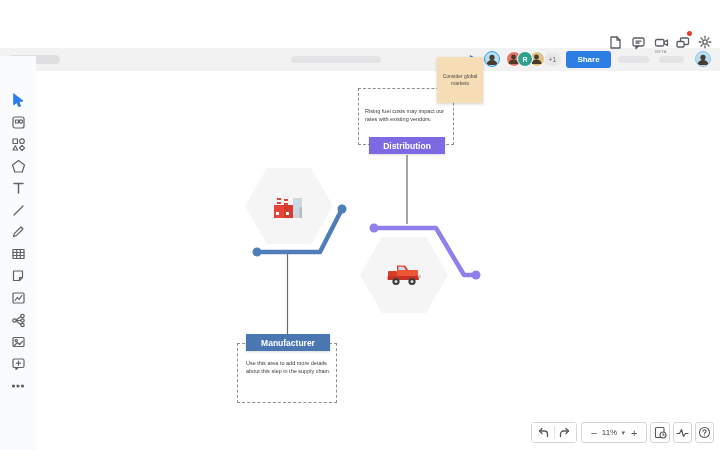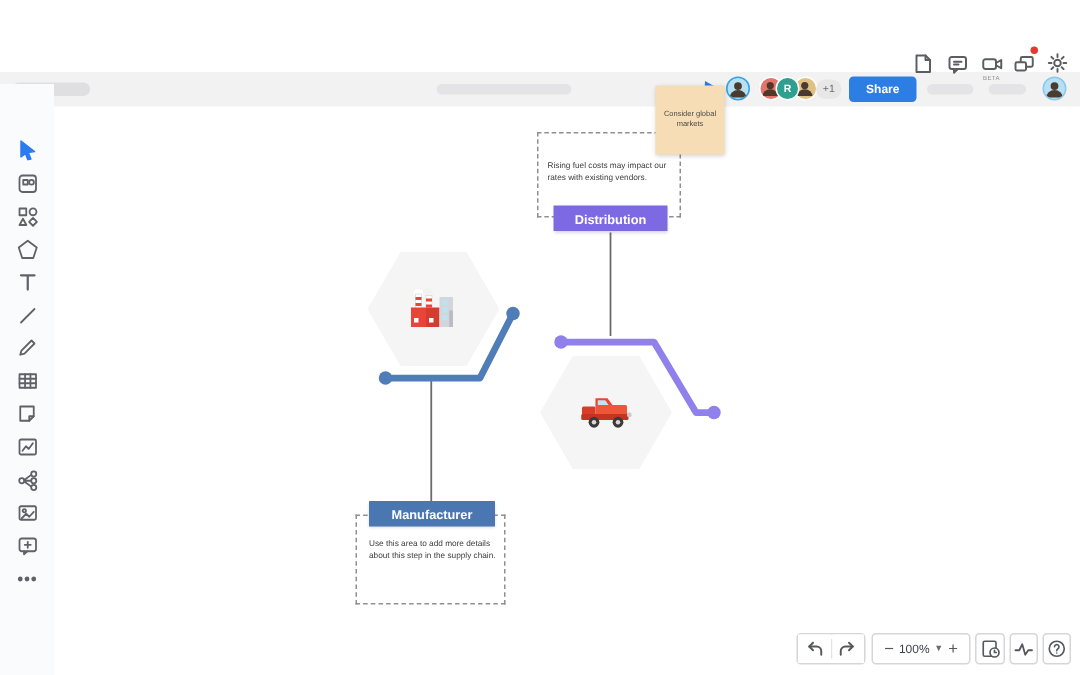--- a/index.html
+++ b/index.html
@@ -305,21 +305,21 @@
       <svg width="12" height="11" viewBox="0 0 12 11">
           <path d="M9.5,4 h-5 a3,3 0 0 0 -3,3 v2.5"></path>
           <path d="M7,1.5 L9.5,4 L7,6.5"></path>
         </svg>
     </span>
   </div>
 
   <div class="bbar" style="left:581px; width:66px; justify-content:space-between; padding:0 4px;">
     <span class="pm">−</span>
     <span class="zoomtxt">
-      <span>100%</span>
+      <span>11%</span>
       <span class="caret">▼</span>
     </span>
     <span class="pm">+</span>
   </div>
 
   <div class="bbar" style="left:650px; width:20px; justify-content:center;">
     <svg width="13" height="13" viewBox="0 0 13 13" style="stroke:#55595e; fill:none; stroke-width:1.1; stroke-linecap:round;">
       <rect x="1.5" y="1.5" width="8.5" height="10" rx="1"></rect>
         <circle cx="9" cy="9" r="3" fill="#fff"></circle>
         <path d="M9,7.5 v1.5 h1.2"></path>

